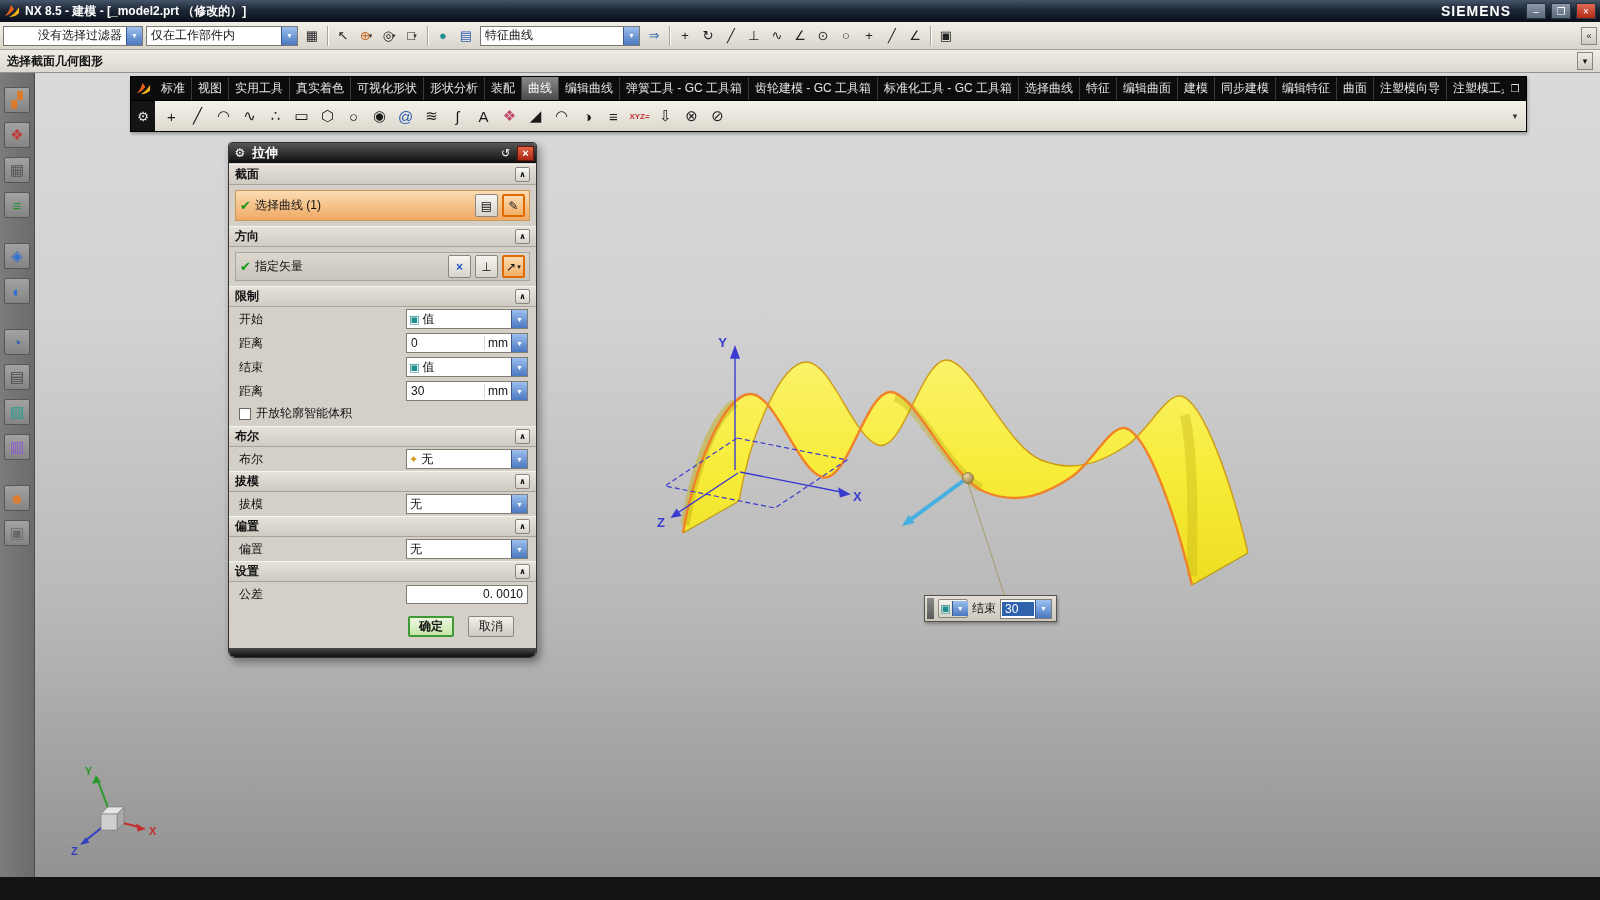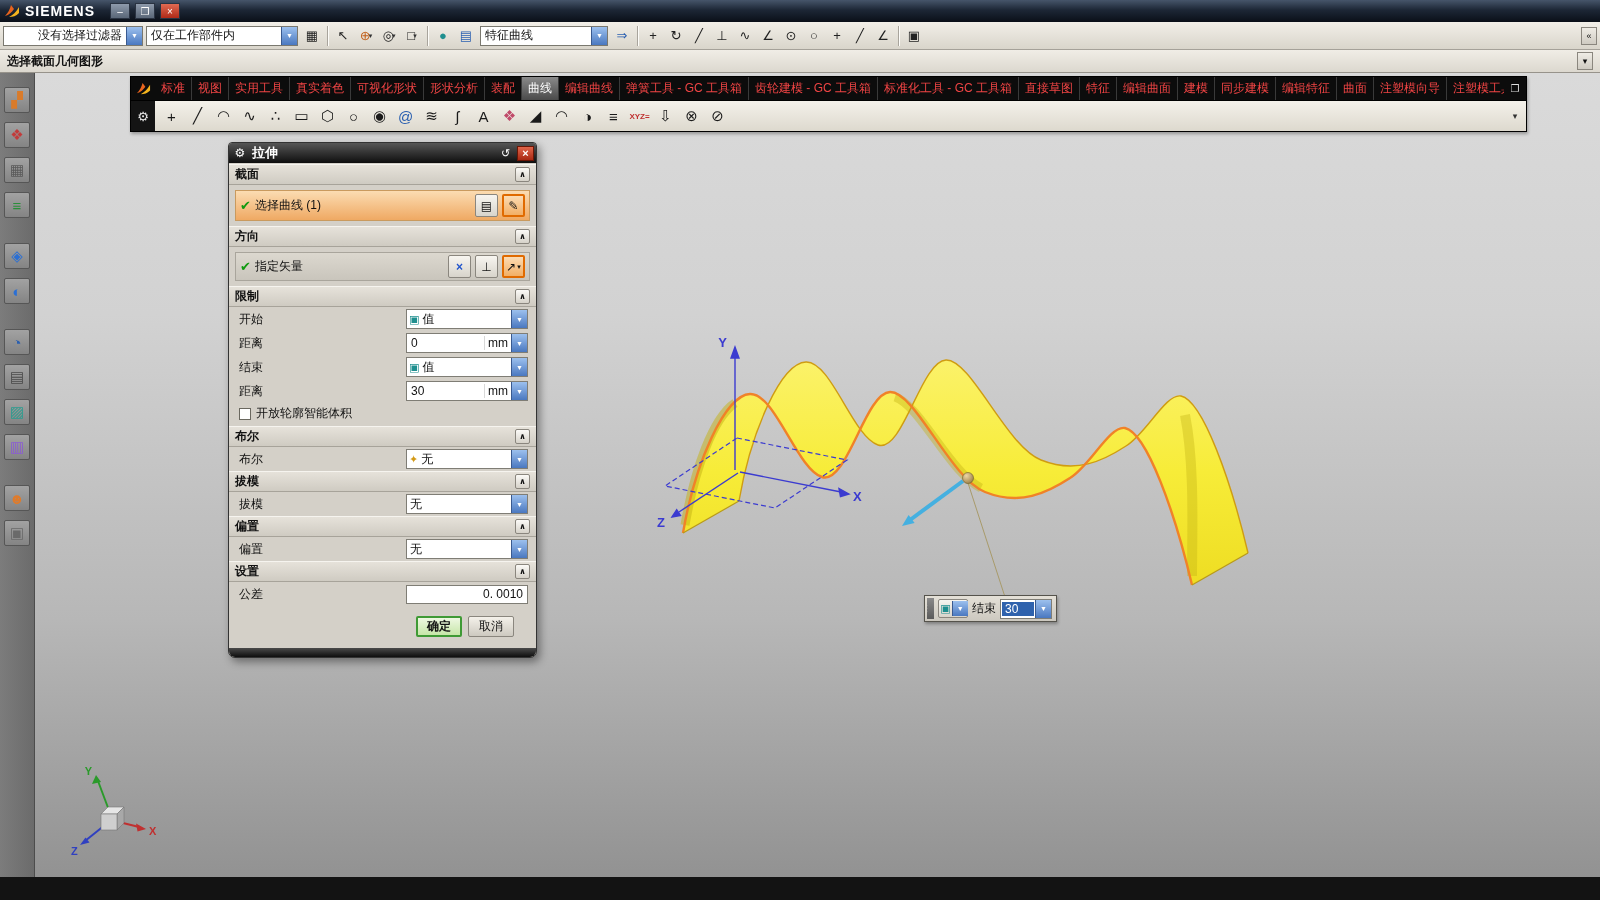--- a/index.html
+++ b/index.html
@@ -19,21 +19,21 @@
   .wbtn.close{background:linear-gradient(#e06a52,#b02a18);}
 
   
   .toolbar1{position:absolute;left:0;top:22px;width:1600px;height:28px;z-index:29;
     background:linear-gradient(#f2efe8,#d9d5cb);border-bottom:1px solid #a5a199;
     display:flex;align-items:center;padding:0 3px;gap:3px;}
   .combo{display:flex;align-items:center;height:20px;border:1px solid #7a786f;background:#fff;}
   .combo .ctxt{flex:1;padding:0 4px;white-space:nowrap;overflow:hidden;}
   .cdd{width:16px;height:100%;flex:0 0 auto;background:linear-gradient(#9cc0ee,#4a78c0);
     border-left:1px solid #3a5a90;color:#fff;display:flex;align-items:center;justify-content:center;font-size:7px;}
-  .w140{width:140px;text-align:right;} .w152{width:152px;} .w148{width:128px;}
+  .w140{width:140px;text-align:right;} .w152{width:152px;} .w148{width:160px;}
   .tbtn{width:22px;height:22px;display:inline-flex;align-items:center;justify-content:center;
     font-size:13px;color:#222;border:1px solid transparent;border-radius:2px;}
   .tbtn .caret{font-size:7px;color:#333;margin-left:-2px;}
   .vsep{display:inline-block;width:1px;height:20px;background:#a8a49c;margin:0 3px;box-shadow:1px 0 0 #fdfcf9;}
   .spacer{flex:1;}
   .sqbtn{width:16px;height:18px;display:flex;align-items:center;justify-content:center;
     background:linear-gradient(#efece5,#cfcbc2);border:1px solid #8a867e;font-size:9px;}
 
   
   .promptbar{position:absolute;left:0;top:50px;width:1600px;height:23px;z-index:28;
@@ -52,21 +52,21 @@
   .sbtn{width:26px;height:26px;flex:0 0 auto;display:flex;align-items:center;justify-content:center;
     background:linear-gradient(#a2a2a2,#848484);border:1px solid #565656;border-radius:2px;font-size:15px;}
   .sbtn:nth-child(5),.sbtn:nth-child(7),.sbtn:nth-child(11){margin-top:16px;}
 
   
   .ribbon{position:absolute;left:130px;top:76px;width:1397px;z-index:10;border:1px solid #000;
     box-shadow:1px 2px 3px rgba(0,0,0,.3);}
   .tabbar{height:23px;background:#0c0c0c;display:flex;align-items:stretch;}
   .tablogo{width:24px;display:flex;align-items:center;justify-content:center;background:#0c0c0c;}
   .tabs{display:flex;align-items:stretch;flex:1;overflow:hidden;}
-  .tab{display:flex;align-items:center;padding:0 6px;color:#ef4444;font-size:12px;white-space:nowrap;
+  .tab{display:flex;align-items:center;padding:0 6px;color:#e5e5e5;font-size:12px;white-space:nowrap;
     border-right:1px solid #3a3a3a;}
   .tab.active{background:linear-gradient(#8a8a8a,#4a4a4a);color:#fff;}
   .tabend{width:22px;display:flex;align-items:center;justify-content:center;color:#ddd;font-size:10px;}
   .toolrow{height:31px;background:linear-gradient(#f4f1ea,#ddd9ce);display:flex;align-items:center;border-top:1px solid #000;}
   .drag{width:24px;height:100%;background:#141414;color:#e8e8e8;display:flex;align-items:center;justify-content:center;font-size:13px;}
   .tools{display:flex;align-items:center;padding-left:4px;gap:1px;}
   .rtool{width:25px;height:25px;display:inline-flex;align-items:center;justify-content:center;font-size:15px;color:#1a1a1a;}
   .rtool.txt .g{font-size:8px;font-weight:bold;}
   .more{width:18px;display:flex;align-items:center;justify-content:center;font-size:9px;color:#333;margin-right:2px;}
 
@@ -98,21 +98,21 @@
   .flbl{flex:1;}
   .control{display:flex;align-items:center;height:20px;width:122px;border:1px solid #7f7d75;background:#fff;}
   .ctxt2{flex:1;padding-left:3px;white-space:nowrap;}
   .vicon{padding-left:2px;font-size:11px;color:#1f8f8f;}
   .vicon.gold{color:#d49a17;}
   .val{flex:1;padding-left:4px;}
   .unit{padding:0 3px;border-left:1px solid #d8d8d8;text-align:right;}
   .chkrow{display:flex;align-items:center;gap:5px;padding:2px 8px 4px 10px;}
   .cb{width:12px;height:12px;border:1px solid #6a685f;background:#fff;}
   .tolinput{width:122px;height:19px;border:1px solid #7f7d75;background:#fff;display:flex;align-items:center;justify-content:flex-end;padding-right:4px;}
-  .btnrow{display:flex;justify-content:flex-end;gap:6px;padding:10px 22px 10px 0;}
+  .btnrow{display:flex;justify-content:flex-end;gap:14px;padding:10px 22px 10px 0;}
   .btn{min-width:46px;height:21px;display:inline-flex;align-items:center;justify-content:center;padding:0 9px;
     border:1px solid #8a867e;border-radius:2px;background:linear-gradient(#f4f1ea,#cdc9c0);}
   .btn.ok{border:2px solid #3f9a35;background:linear-gradient(#eef8e2,#c6e6a8);font-weight:bold;}
   .dlg-rail{height:9px;margin-top:1px;background:linear-gradient(#4a4a4a,#0e0e0e);border-radius:0 0 6px 6px;}
 
   
   .minibar{position:absolute;left:924px;top:595px;z-index:8;height:27px;display:flex;align-items:center;gap:4px;
     background:linear-gradient(#e4e0d7,#ccc8bf);border:1px solid #55534c;box-shadow:1px 2px 3px rgba(0,0,0,.3);padding:0 4px 0 2px;}
   .mgrip{width:7px;height:21px;background:linear-gradient(#8a8a8a,#5a5a5a);color:#ddd;font-size:8px;
     display:flex;align-items:center;justify-content:center;overflow:hidden;}
@@ -196,20 +196,21 @@
     <div id="sidebar-items" style="display:contents"><div class="sbtn" style="color: rgb(217, 123, 42);">▞</div><div class="sbtn" style="color: rgb(194, 59, 59);">❖</div><div class="sbtn" style="color: rgb(90, 90, 90);">▦</div><div class="sbtn" style="color: rgb(42, 143, 58);">≡</div><div class="sbtn" style="color: rgb(42, 111, 212);">◈</div><div class="sbtn" style="color: rgb(42, 111, 212);">◐</div><div class="sbtn" style="color: rgb(42, 95, 176);">◔</div><div class="sbtn" style="color: rgb(74, 74, 74);">▤</div><div class="sbtn" style="color: rgb(42, 157, 143);">▨</div><div class="sbtn" style="color: rgb(138, 90, 212);">▥</div><div class="sbtn" style="color: rgb(224, 123, 42);">☻</div><div class="sbtn" style="color: rgb(106, 106, 106);">▣</div></div>
   </div>
 
   <div class="titlebar">
     <span style="display:flex">
       <svg width="16" height="16" viewBox="0 0 16 16">
           <path d="M1,13 C4,10 6,6 7,2 L10,6 C8,9 5,12 1,13 Z" fill="#e8641e"></path>
           <path d="M5,14 C9,12 12,9 15,4 L15,10 C12,13 9,14 5,14 Z" fill="#f5b41e"></path>
         </svg>
     </span>
+    <span class="wtitle">NX 8.5 - 建模 - [_model2.prt （修改的）]</span>
     <span class="brand">SIEMENS</span>
     <span class="wbtn">–</span>
     <span class="wbtn">❐</span>
     <span class="wbtn close">×</span>
   </div>
 
   <div class="toolbar1">
     <div class="combo w140">
       <span class="ctxt">没有选择过滤器</span>
       <span class="cdd">▼</span>
@@ -317,21 +318,21 @@
           <span class="tab">实用工具</span>
           <span class="tab">真实着色</span>
           <span class="tab">可视化形状</span>
           <span class="tab">形状分析</span>
           <span class="tab">装配</span>
           <span class="tab active">曲线</span>
           <span class="tab">编辑曲线</span>
           <span class="tab">弹簧工具 - GC 工具箱</span>
           <span class="tab">齿轮建模 - GC 工具箱</span>
           <span class="tab">标准化工具 - GC 工具箱</span>
-          <span class="tab">直接草图</span>
+          <span class="tab">选择曲线</span>
           <span class="tab">特征</span>
           <span class="tab">编辑曲面</span>
           <span class="tab">建模</span>
           <span class="tab">同步建模</span>
           <span class="tab">编辑特征</span>
           <span class="tab">曲面</span>
           <span class="tab">注塑模向导</span>
           <span class="tab">注塑模工具</span>
         </span>
       <span class="tabend">❐</span>

